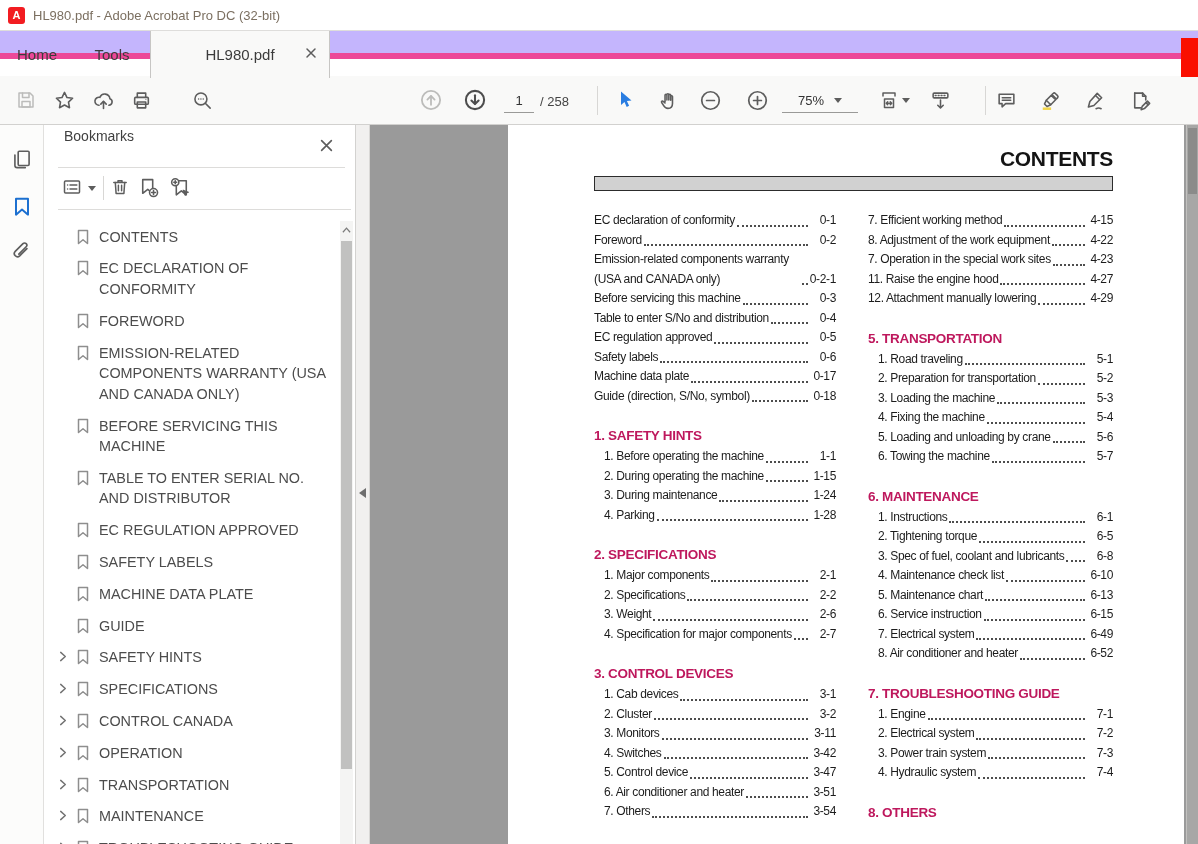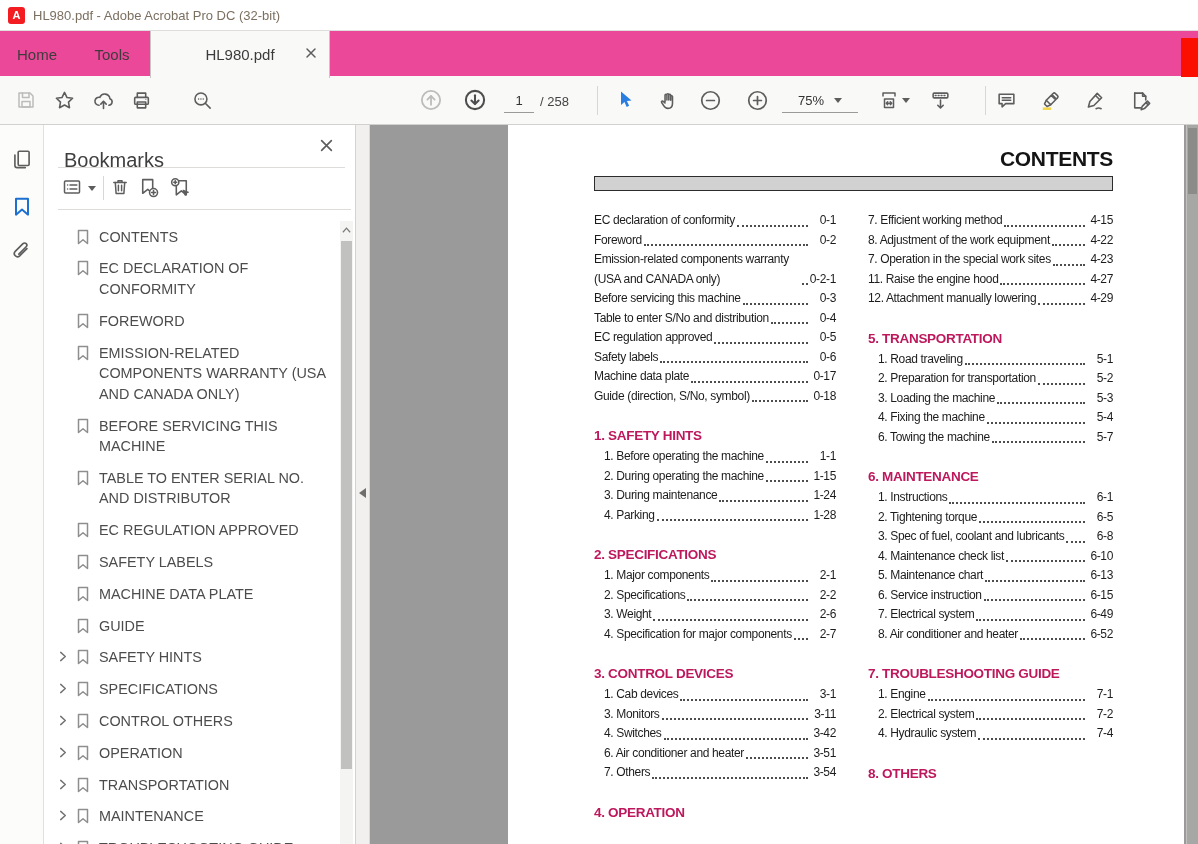--- a/index.html
+++ b/index.html
@@ -4,21 +4,21 @@
 <style>
   * { box-sizing: border-box; margin: 0; padding: 0; }
   html,body { width:1198px; height:844px; overflow:hidden; font-family:"Liberation Sans", sans-serif; background:#fff; position:relative; }
 
   
   .titlebar{position:absolute;top:0;left:0;right:0;height:30px;background:#fff;display:flex;align-items:center;padding-left:8px;}
   .pdf-badge{width:17px;height:17px;background:#f21c21;border-radius:3px;color:#fff;font-size:11px;font-weight:bold;display:flex;align-items:center;justify-content:center;flex:none;}
   .titlebar-text{margin-left:8px;font-size:13px;color:#7b6f60;}
 
   
-  .tabbar{position:absolute;top:30px;left:0;right:0;height:46px;background:#ec4899;border-top:1px solid #dedddb;border-bottom:6px solid #ec4899;}
+  .tabbar{position:absolute;top:30px;left:0;right:0;height:29px;background:#c4b5fd;border-top:1px solid #dedddb;border-bottom:6px solid #ec4899;}
   .tab{position:absolute;top:0;height:46px;display:flex;align-items:center;justify-content:center;font-size:15px;color:#3c3c3c;cursor:default;}
   .tab-home{left:0;width:74px;}
   .tab-tools{left:74px;width:76px;}
   .tab-doc{left:150px;width:180px;height:47px;background:#f9f9f8;border-left:1px solid #c7c6c4;border-right:1px solid #c7c6c4;z-index:2;}
   .tab-doc-close{position:absolute;right:12px;top:16px;width:12px;height:12px;}
 
   
   .toolbar{position:absolute;top:76px;left:0;right:0;height:49px;background:#f9f9f8;border-bottom:1px solid #d2d1cf;}
   .tbi{position:absolute;top:50%;transform:translateY(-50%);width:28px;height:28px;display:flex;align-items:center;justify-content:center;}
   .vdiv{position:absolute;top:10px;height:29px;width:1px;background:#d8d7d5;}
@@ -32,21 +32,21 @@
   .ic-dis{stroke:#bcbcba;}
   .ic-dark{stroke:#4d4d4d;stroke-width:1.7;}
 
   
   .rail{position:absolute;top:125px;left:0;bottom:0;width:44px;background:#fcfcfb;border-right:1px solid #e1e0de;}
   .rail-btn{position:absolute;left:10px;width:24px;height:24px;}
 
   
   .panel{position:absolute;top:125px;left:44px;width:312px;bottom:0;background:#fff;border-right:1px solid #d3d2d0;}
   .panel-header{position:relative;height:43px;}
-  .panel-title{position:absolute;left:20px;top:24px;font-size:20px;color:#3f3f3f;}
+  .panel-title{position:absolute;left:20px;top:3px;font-size:14px;color:#3f3f3f;}
   .panel-close{position:absolute;right:22px;top:14px;width:13px;height:13px;}
   .panel-hline1{position:absolute;left:14px;right:10px;bottom:0;height:1px;background:#dddcda;}
   .panel-tools{position:relative;height:42px;}
   .pt{position:absolute;top:9px;width:22px;height:22px;}
   .panel-hline2{position:absolute;left:14px;right:4px;bottom:0;height:1px;background:#dddcda;}
 
   .bm-list{position:absolute;top:86px;left:0;right:14px;bottom:0;overflow:hidden;padding-top:10px;}
   .bm-item{display:flex;align-items:flex-start;padding:5.6px 12px 5.6px 14px;cursor:default;}
   .bm-chevron{width:16px;flex:none;margin-top:4px;}
   .bm-glyph{width:15px;flex:none;margin:2px 8px 0 2px;}
@@ -499,21 +499,21 @@
     <span class="bm-chevron">
       <svg width="10" height="11" viewBox="0 0 10 12">
             <path d="M2.5 1.5l5 4.5-5 4.5" fill="none" stroke="#737373" stroke-width="1.6" stroke-linecap="round" stroke-linejoin="round"></path>
           </svg>
     </span>
     <span class="bm-glyph">
       <svg width="14" height="16" viewBox="0 0 14 16">
             <path d="M2.5 1.5h9V14.5l-4.5-3.8L2.5 14.5z" fill="none" stroke="#8e8e8e" stroke-width="1.5" stroke-linejoin="round"></path>
           </svg>
     </span>
-    <span class="bm-label">CONTROL OTHERS</span>
+    <span class="bm-label">CONTROL CANADA</span>
   </div>
       <div class="bm-item">
     <span class="bm-chevron">
       <svg width="10" height="11" viewBox="0 0 10 12">
             <path d="M2.5 1.5l5 4.5-5 4.5" fill="none" stroke="#737373" stroke-width="1.6" stroke-linecap="round" stroke-linejoin="round"></path>
           </svg>
     </span>
     <span class="bm-glyph">
       <svg width="14" height="16" viewBox="0 0 14 16">
             <path d="M2.5 1.5h9V14.5l-4.5-3.8L2.5 14.5z" fill="none" stroke="#8e8e8e" stroke-width="1.5" stroke-linejoin="round"></path>
@@ -681,28 +681,38 @@
       </div>
       <div class="toc-section">
         <h3>3. CONTROL DEVICES</h3>
         <div>
             <div class="toc-row">
     <span class="toc-label">1. Cab devices</span>
     <span class="toc-dots"></span>
     <span class="toc-page">3-1</span>
   </div>
             <div class="toc-row">
+    <span class="toc-label">2. Cluster</span>
+    <span class="toc-dots"></span>
+    <span class="toc-page">3-2</span>
+  </div>
+            <div class="toc-row">
     <span class="toc-label">3. Monitors</span>
     <span class="toc-dots"></span>
     <span class="toc-page">3-11</span>
   </div>
             <div class="toc-row">
     <span class="toc-label">4. Switches</span>
     <span class="toc-dots"></span>
     <span class="toc-page">3-42</span>
+  </div>
+            <div class="toc-row">
+    <span class="toc-label">5. Control device</span>
+    <span class="toc-dots"></span>
+    <span class="toc-page">3-47</span>
   </div>
             <div class="toc-row">
     <span class="toc-label">6. Air conditioner and heater</span>
     <span class="toc-dots"></span>
     <span class="toc-page">3-51</span>
   </div>
             <div class="toc-row">
     <span class="toc-label">7. Others</span>
     <span class="toc-dots"></span>
     <span class="toc-page">3-54</span>
@@ -760,20 +770,25 @@
     <span class="toc-label">3. Loading the machine</span>
     <span class="toc-dots"></span>
     <span class="toc-page">5-3</span>
   </div>
             <div class="toc-row">
     <span class="toc-label">4. Fixing the machine</span>
     <span class="toc-dots"></span>
     <span class="toc-page">5-4</span>
   </div>
             <div class="toc-row">
+    <span class="toc-label">5. Loading and unloading by crane</span>
+    <span class="toc-dots"></span>
+    <span class="toc-page">5-6</span>
+  </div>
+            <div class="toc-row">
     <span class="toc-label">6. Towing the machine</span>
     <span class="toc-dots"></span>
     <span class="toc-page">5-7</span>
   </div>
           </div>
       </div>
       <div class="toc-section">
         <h3>6. MAINTENANCE</h3>
         <div>
             <div class="toc-row">
@@ -823,20 +838,25 @@
         <div>
             <div class="toc-row">
     <span class="toc-label">1. Engine</span>
     <span class="toc-dots"></span>
     <span class="toc-page">7-1</span>
   </div>
             <div class="toc-row">
     <span class="toc-label">2. Electrical system</span>
     <span class="toc-dots"></span>
     <span class="toc-page">7-2</span>
+  </div>
+            <div class="toc-row">
+    <span class="toc-label">3. Power train system</span>
+    <span class="toc-dots"></span>
+    <span class="toc-page">7-3</span>
   </div>
             <div class="toc-row">
     <span class="toc-label">4. Hydraulic system</span>
     <span class="toc-dots"></span>
     <span class="toc-page">7-4</span>
   </div>
           </div>
       </div>
       <div class="toc-section">
         <h3>8. OTHERS</h3>

